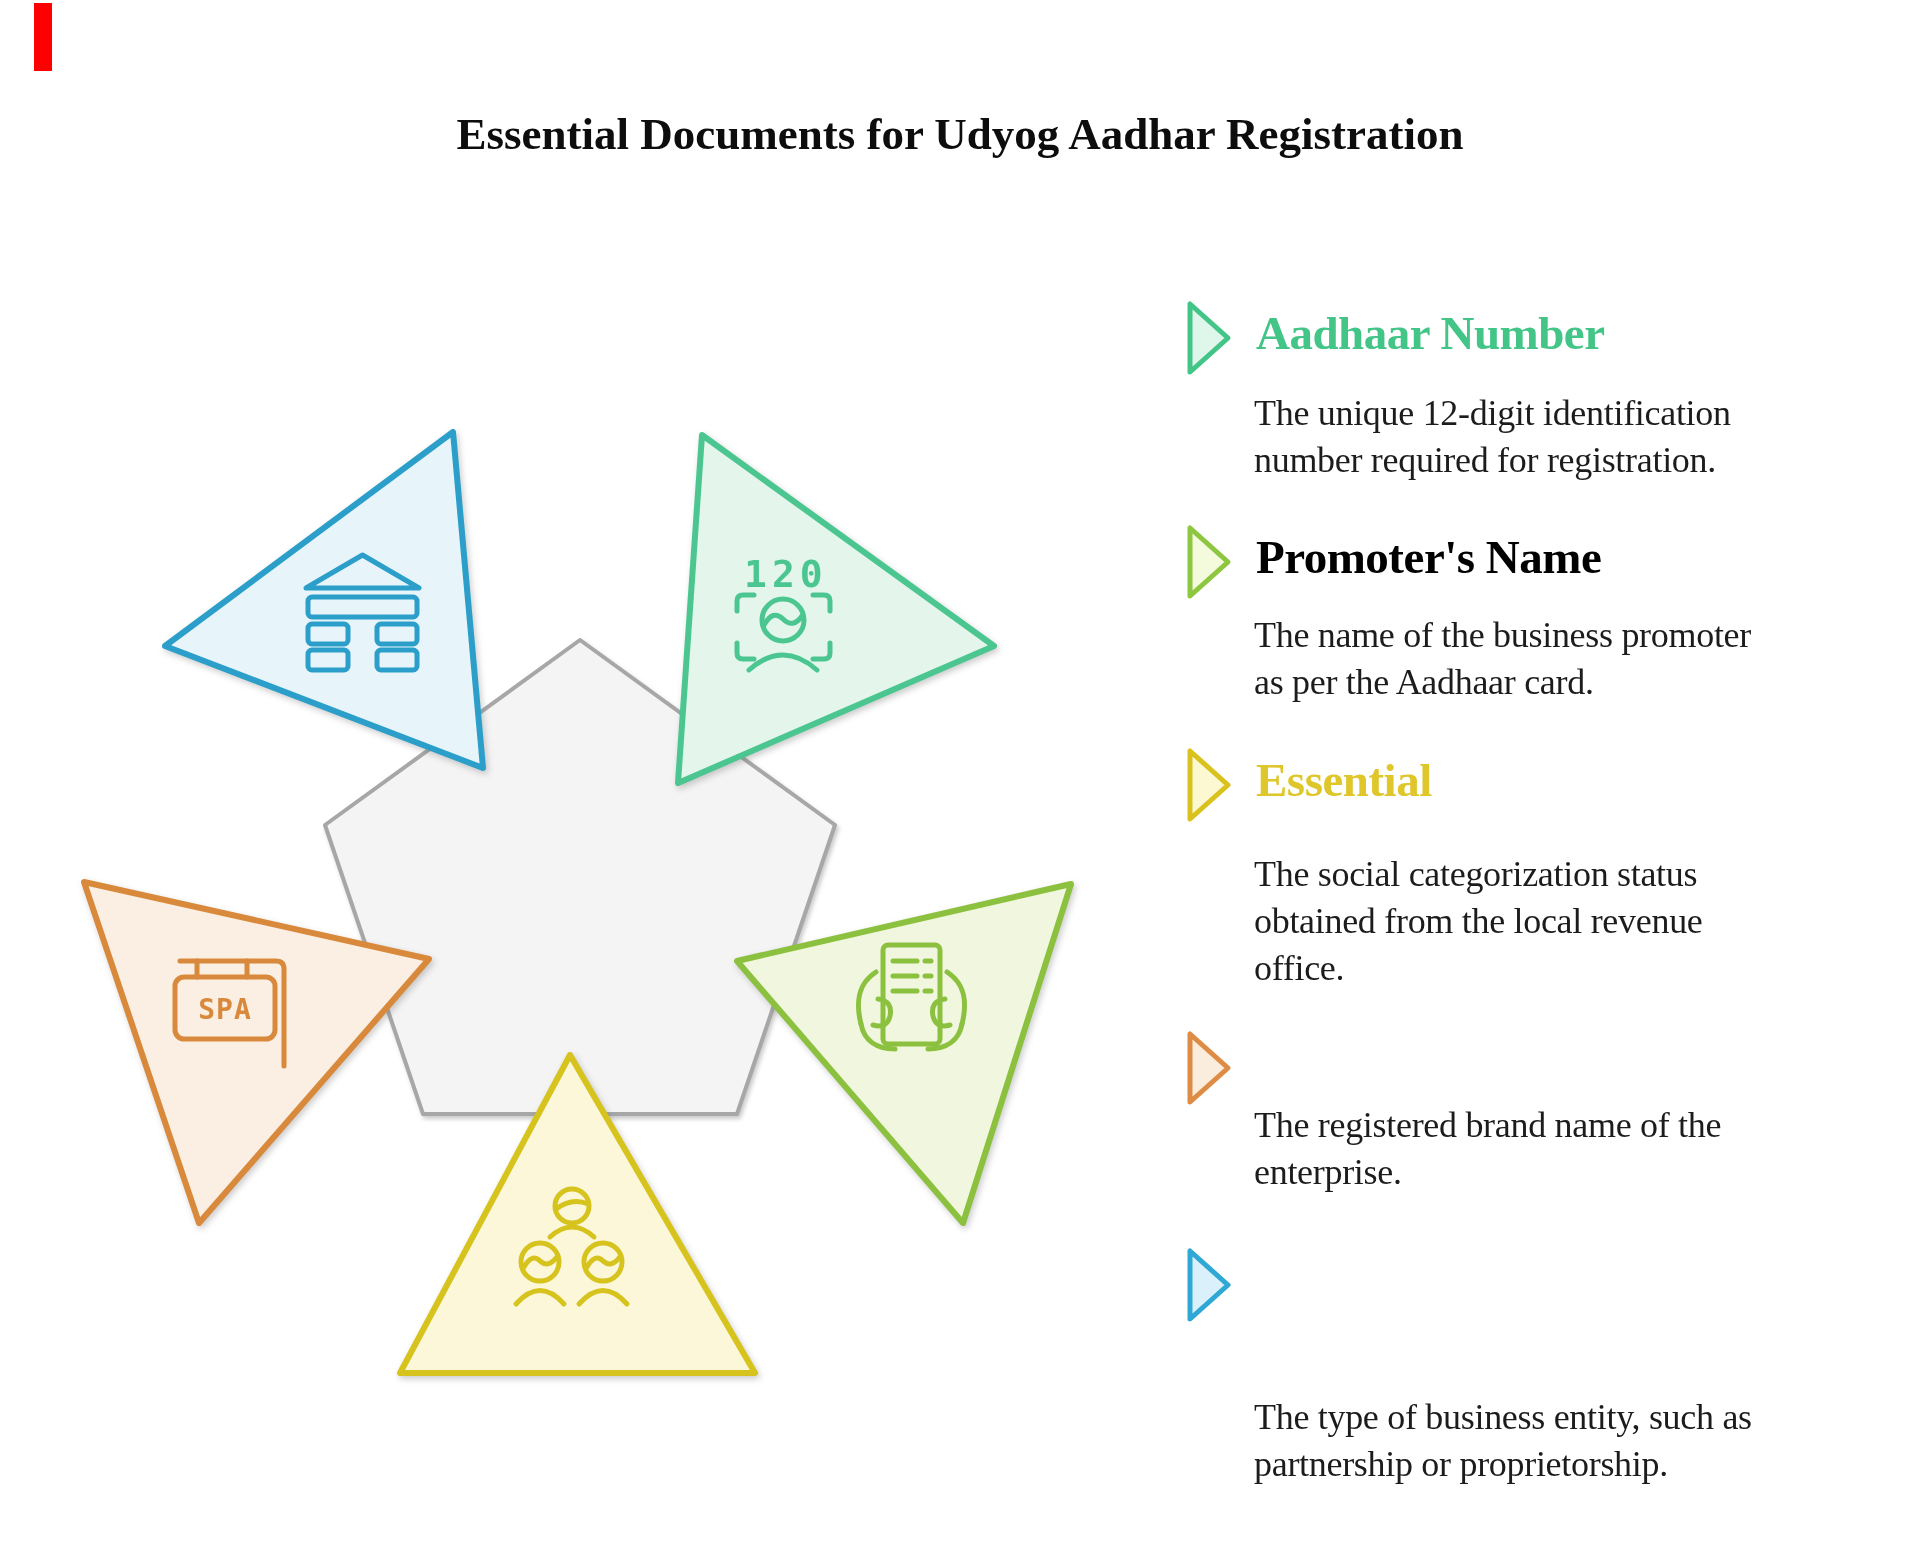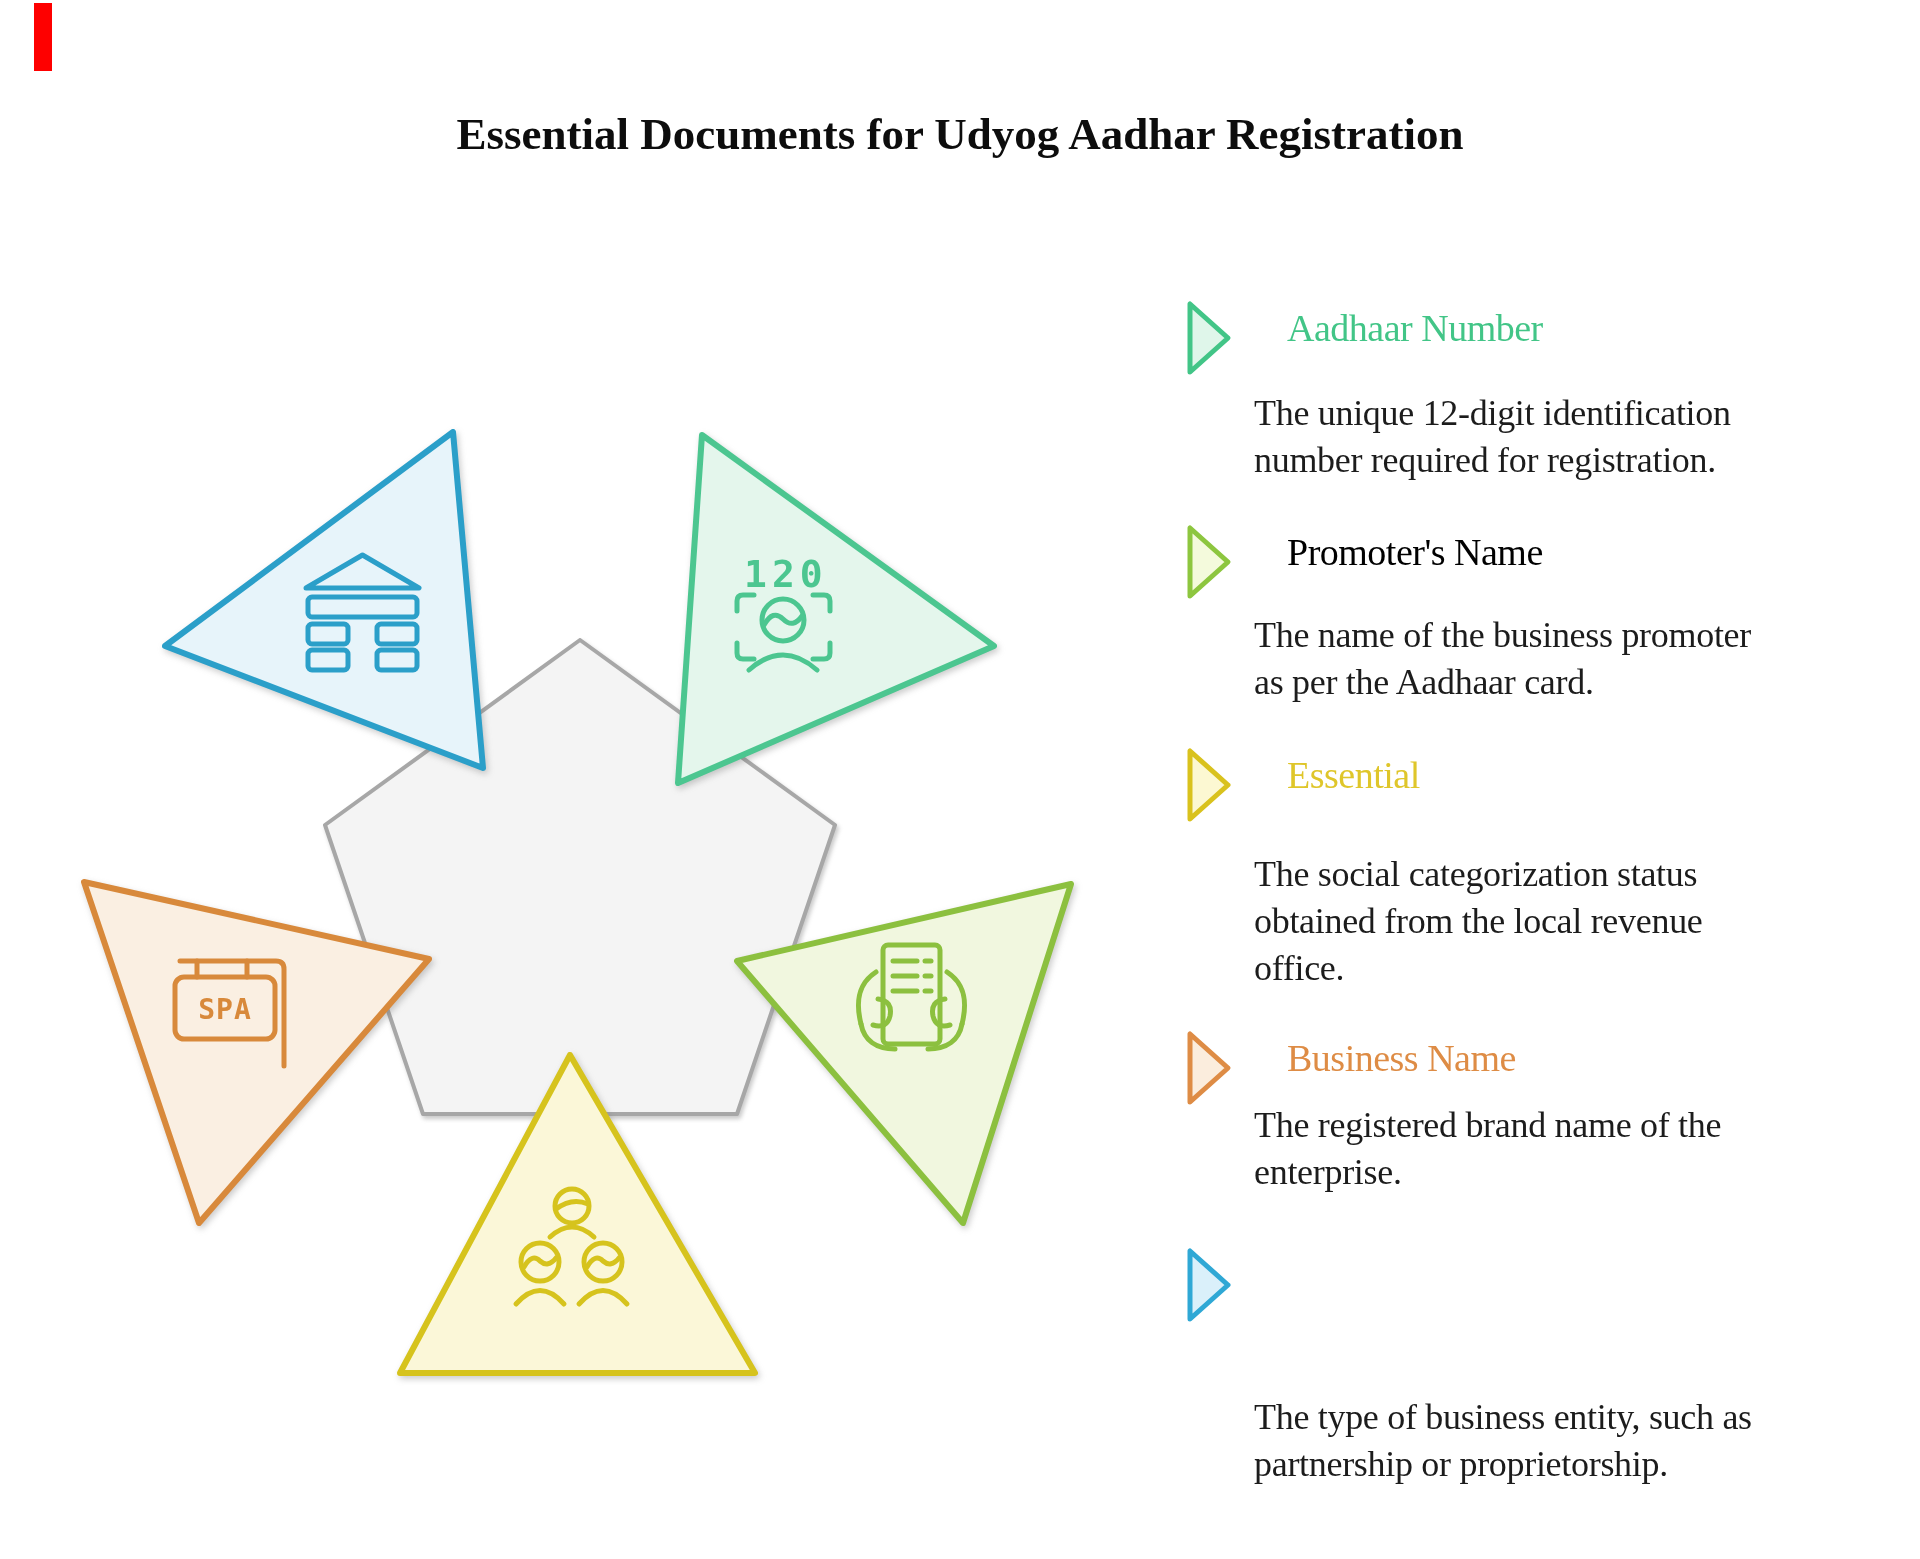--- a/index.html
+++ b/index.html
@@ -12,22 +12,22 @@
   #diagram polygon.tri{stroke-width:6;stroke-linejoin:round;
         filter:drop-shadow(2px 3px 3px rgba(110,110,110,0.35));}
   #diagram .pent{stroke-width:4;stroke-linejoin:round;
         filter:drop-shadow(2px 3px 2px rgba(120,120,120,0.4));}
   #diagram g.icon{fill:none;stroke-width:5;stroke-linecap:round;stroke-linejoin:round;}
   #diagram text.icon-text{font-family:"DejaVu Sans Mono", monospace;font-weight:bold;stroke:none;}
   .list{position:absolute;left:1186px;top:0;width:620px;}
   .list-item{position:absolute;display:flex;align-items:flex-start;gap:24px;}
   .marker{flex:0 0 auto;}
   .marker polygon{stroke-width:5;stroke-linejoin:round;}
-  .item-heading{font-weight:normal;font-size:38px;line-height:1.18;margin-top:6px;
-                white-space:pre-line;letter-spacing:-0.5px;margin-left:31px;}
+  .item-heading{font-weight:bold;font-size:47px;line-height:1.18;margin-top:6px;
+                white-space:pre-line;letter-spacing:-0.5px;}
   .item-body{position:absolute;left:68px;font-size:36px;line-height:1.31;color:#1c1c1c;
              white-space:pre-line;width:580px;letter-spacing:-0.3px;}
   .c0{color:#42c587}.c1{color:#000000}.c2{color:#dfc62a}.c3{color:#de8c45}.c4{color:#2fa8d5}
   .b0{top:90px}.b1{top:88px}.b2{top:104px}.b3{top:72px}.b4{top:147px}
   .t0{top:300px}.t1{top:524px}.t2{top:747px}.t3{top:1030px}.t4{top:1247px}
 </style>
 </head>
 <body>
 
 <div id="canvas">
@@ -129,21 +129,20 @@
       <div class="item-heading c2">Essential</div>
       <div class="item-body b2">The social categorization status
 obtained from the local revenue
 office.</div>
     </div>
 
     <div class="list-item t3">
       <svg class="marker" width="46" height="76">
         <polygon points="4,4 4,72 42,38" stroke="#de8c45" fill="#fbeddd"></polygon>
       </svg>
-      <div class="item-heading c3">Business Name</div>
       <div class="item-body b3">The registered brand name of the
 enterprise.</div>
     </div>
 
     <div class="list-item t4">
       <svg class="marker" width="46" height="76">
         <polygon points="4,4 4,72 42,38" stroke="#2fa8d5" fill="#daf0fa"></polygon>
       </svg>
       <div class="item-body b4">The type of business entity, such as
 partnership or proprietorship.</div>

